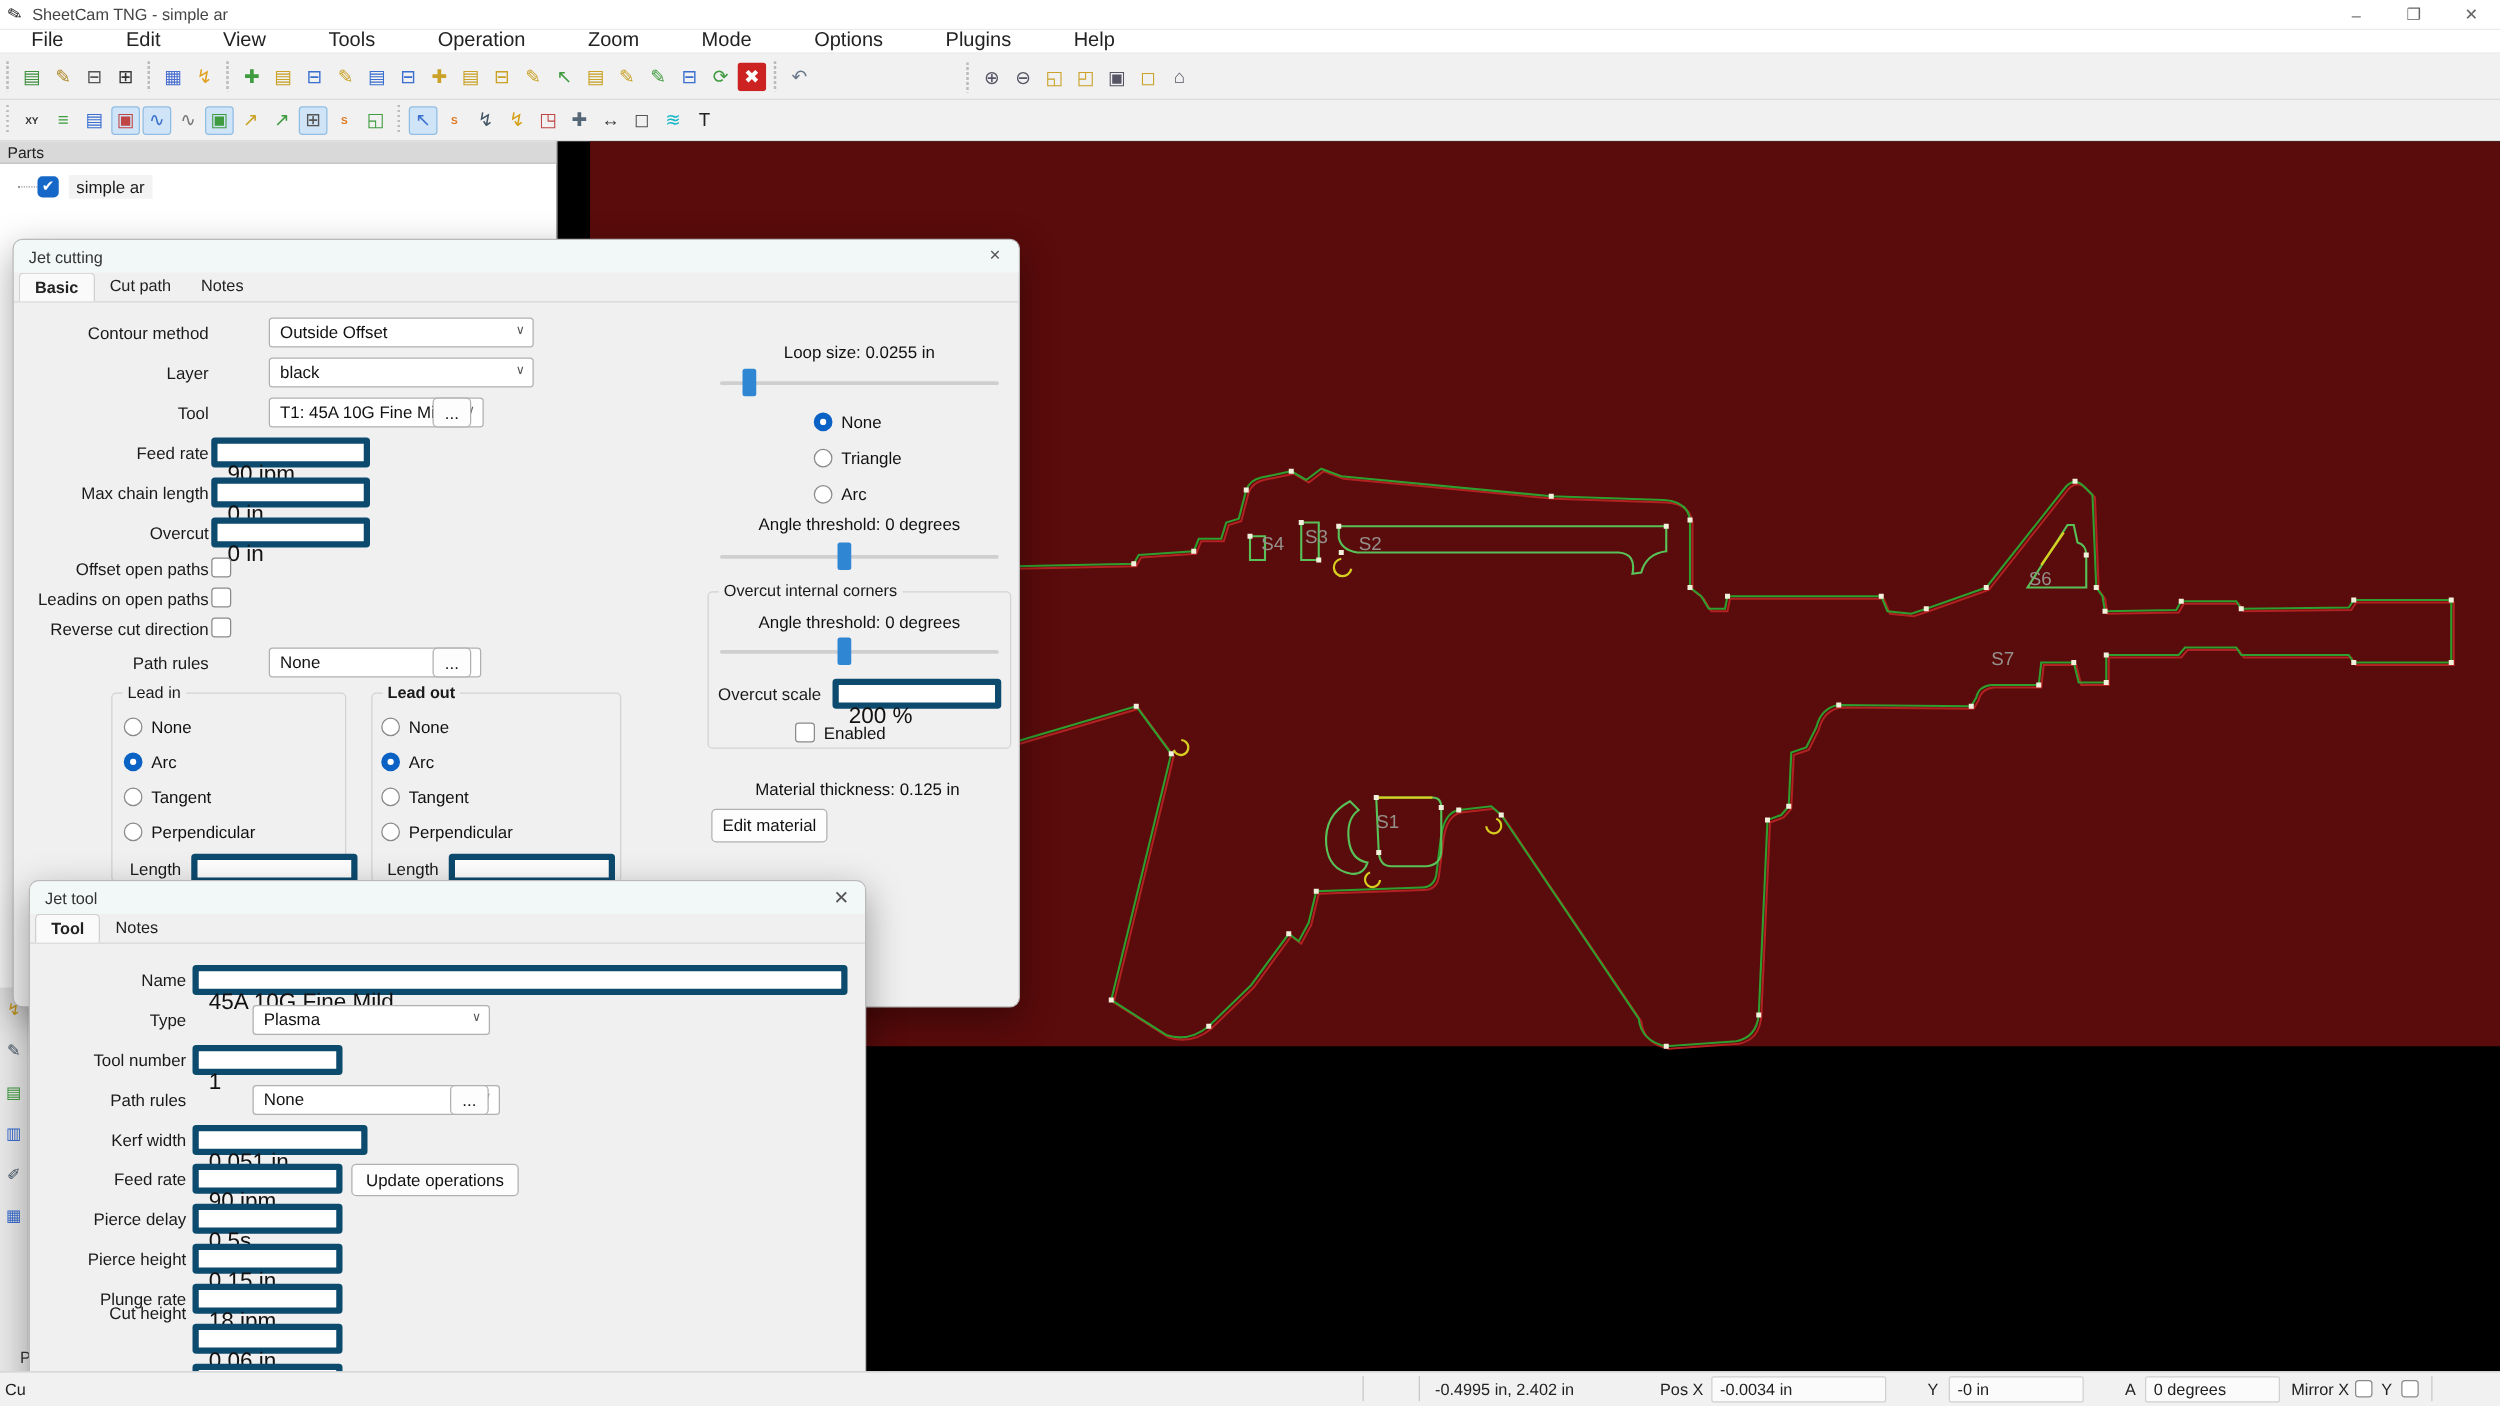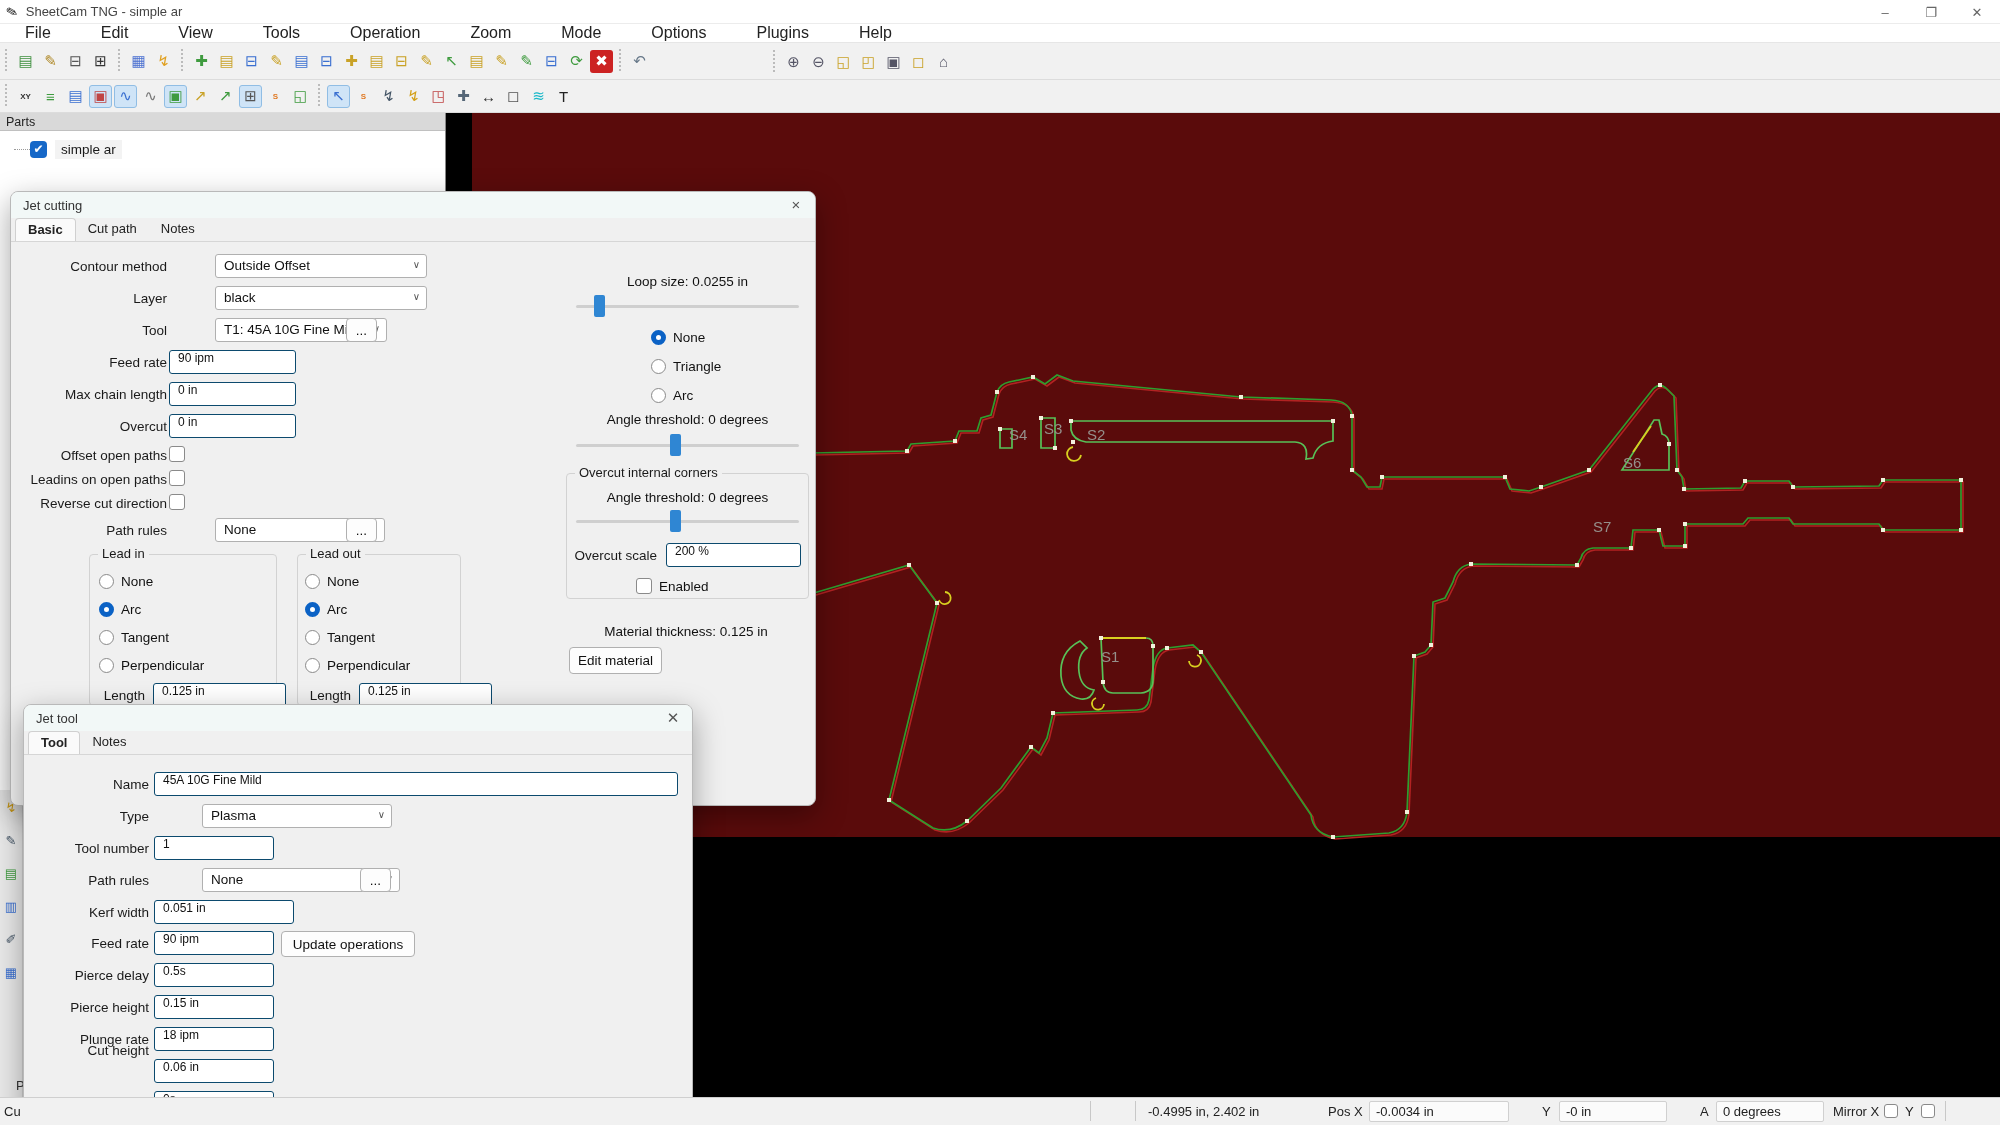--- a/index.html
+++ b/index.html
@@ -59,22 +59,22 @@
   .dlg { position:absolute; background:#f0f0f0; border:1px solid #b9b9b9; border-radius:8px;
          box-shadow:0 10px 30px rgba(0,0,0,.35); overflow:hidden; }
   .dlg-title { height:26px; background:#f2f8f7; display:flex; align-items:center; padding:0 12px;
                font-size:13px; color:#333; }
   .dlg-x { position:absolute; top:4px; font-size:15px; color:#555; width:22px; text-align:center; }
   .tabsbar { display:flex; height:24px; padding-left:4px; border-bottom:1px solid #d6d6d6; }
   .tab { padding:3px 12px 0 12px; font-size:13px; color:#222; }
   .tab.active { background:#fafafa; border:1px solid #d0d0d0; border-bottom:none;
                 border-radius:4px 4px 0 0; font-weight:bold; }
   .lbl { position:absolute; text-align:right; color:#1a1a1a; font-size:13.5px; }
-  .inp { position:absolute; height:24px; background:#fff; border:1px solid #0c4a6e; border-radius:3px;
-         padding:0 8px 0 8px; font-size:12px; color:#111; }
+  .inp { position:absolute; height:24px; background:#fff; border:5px solid #0c4a6e; border-radius:3px;
+         padding:14px 8px 0 8px; font-size:18px; color:#111; }
   .dd { position:absolute; height:24px; background:#fff; border:1px solid #b0b0b0; border-radius:3px;
         padding:3px 22px 0 8px; font-size:13.5px; color:#111;margin-left:48px; }
   .dd .chev { position:absolute; right:6px; top:4px; font-size:10px; color:#555; }
   .btn { position:absolute; background:#fdfdfd; border:1px solid #b0b0b0; border-radius:4px;
          font-size:13.5px; color:#111; display:flex; align-items:center; justify-content:center; }
   .chk { position:absolute; width:16px; height:16px; background:#fff; border:1px solid #8a8a8a;
          border-radius:3px; }
   .grp { position:absolute; border:1px solid #d2d2d2; border-radius:4px; }
   .grp-legend { position:absolute; top:-9px; left:8px; background:#f0f0f0; padding:0 4px;
                 font-size:13px; color:#1a1a1a; }
@@ -474,21 +474,21 @@
       <div class="radio sel" style="left: 88px; top: 410px;"></div>
       <div class="rlabel" style="left: 110px; top: 410px;">Arc</div>
       <div class="radio" style="left: 88px; top: 438px;"></div>
       <div class="rlabel" style="left: 110px; top: 438px;">Tangent</div>
       <div class="radio" style="left: 88px; top: 466px;"></div>
       <div class="rlabel" style="left: 110px; top: 466px;">Perpendicular</div>
       <div id="leadin-radios"></div>
     <div class="lbl" style="left:46px; top:496px; width:88px;">Length</div>
     <div class="inp" style="left:142px; top:491px; width:133px;">0.125 in</div>
 
-    <div class="grp" style="left:286px; top:362px; width:164px; height:152px;">
+    <div class="grp" style="left:286px; top:362px; width:200px; height:152px;font-weight:bold;">
       <div class="grp-legend">Lead out</div>
       </div>
     <div class="radio" style="left: 294px; top: 382px;"></div>
       <div class="rlabel" style="left: 316px; top: 382px;">None</div>
       <div class="radio sel" style="left: 294px; top: 410px;"></div>
       <div class="rlabel" style="left: 316px; top: 410px;">Arc</div>
       <div class="radio" style="left: 294px; top: 438px;"></div>
       <div class="rlabel" style="left: 316px; top: 438px;">Tangent</div>
       <div class="radio" style="left: 294px; top: 466px;"></div>
       <div class="rlabel" style="left: 316px; top: 466px;">Perpendicular</div>

